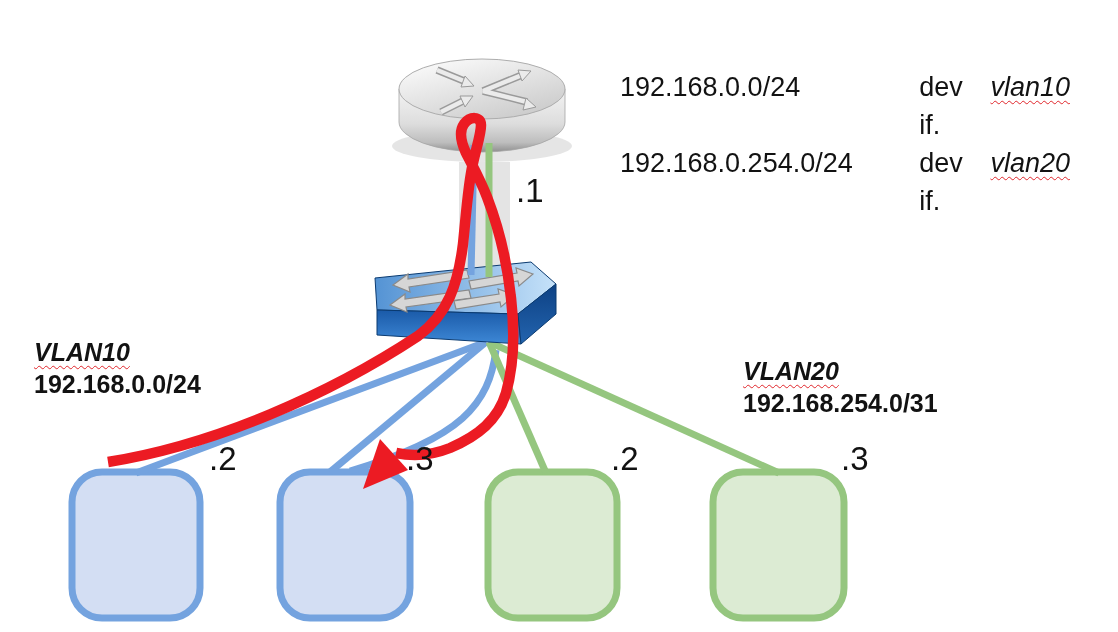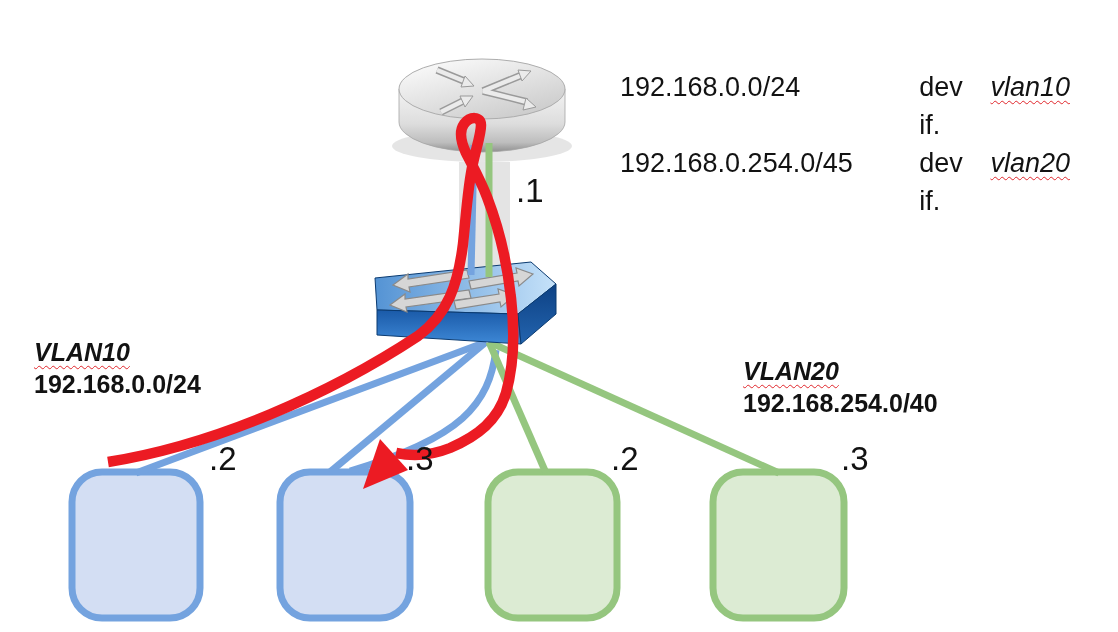--- a/index.html
+++ b/index.html
@@ -110,34 +110,34 @@
   </g>
 </svg>
 
 <div class="route-table">
   <div class="route-row">
     <span class="route-prefix">192.168.0.0/24</span>
     <span>dev if.</span>
         <span class="squiggle">vlan10</span>
   </div>
   <div class="route-row">
-    <span class="route-prefix">192.168.0.254.0/45</span>
+    <span class="route-prefix">192.168.0.254.0/24</span>
     <span>dev if.</span>
         <span class="squiggle">vlan20</span>
   </div>
 </div>
 
 <div class="txt port-label" style="left:516px;top:160px;">.1</div>
 <div class="txt port-label" style="left:209px;top:428px;">.2</div>
 <div class="txt port-label" style="left:406px;top:428px;">.3</div>
 <div class="txt port-label" style="left:611px;top:428px;">.2</div>
 <div class="txt port-label" style="left:841px;top:428px;">.3</div>
 
 <div class="vlan-label" style="left:34px;top:324px;">
   <div><span class="squiggle">VLAN10</span></div>
   <div>192.168.0.0/24</div>
 </div>
 <div class="vlan-label" style="left:743px;top:343px;">
   <div><span class="squiggle">VLAN20</span></div>
-  <div>192.168.254.0/40</div>
+  <div>192.168.254.0/31</div>
 </div>
 
 </div>
 
 </body></html>

